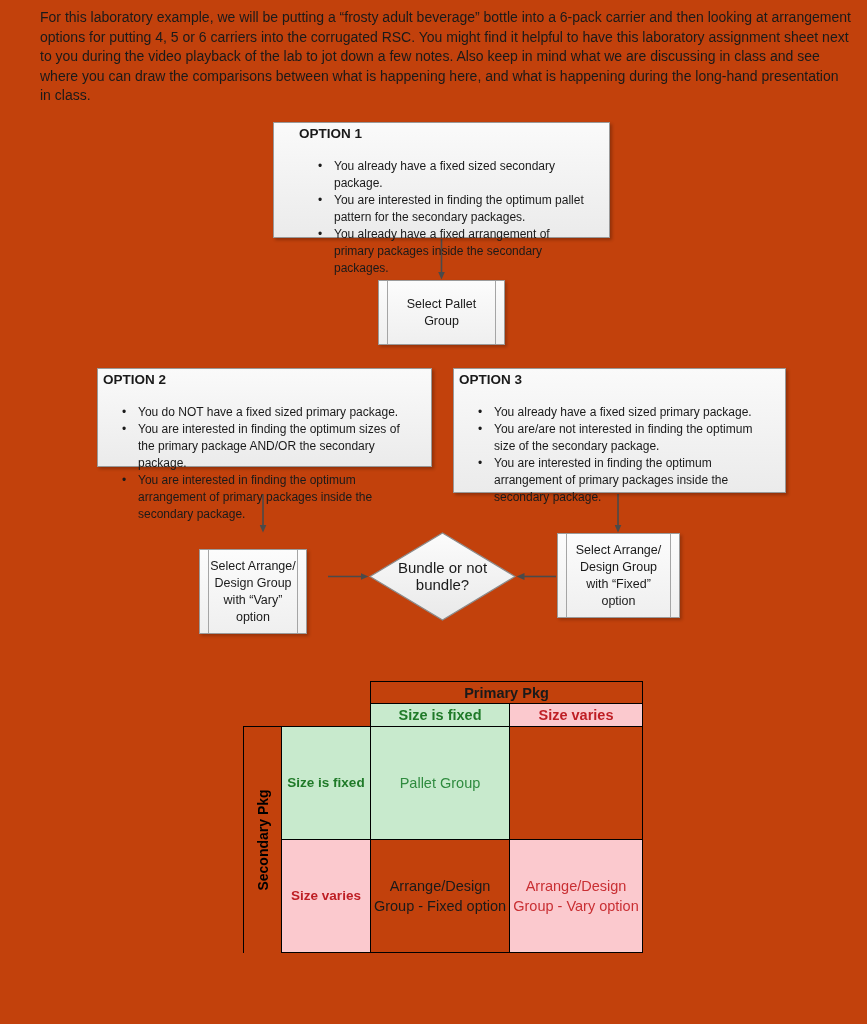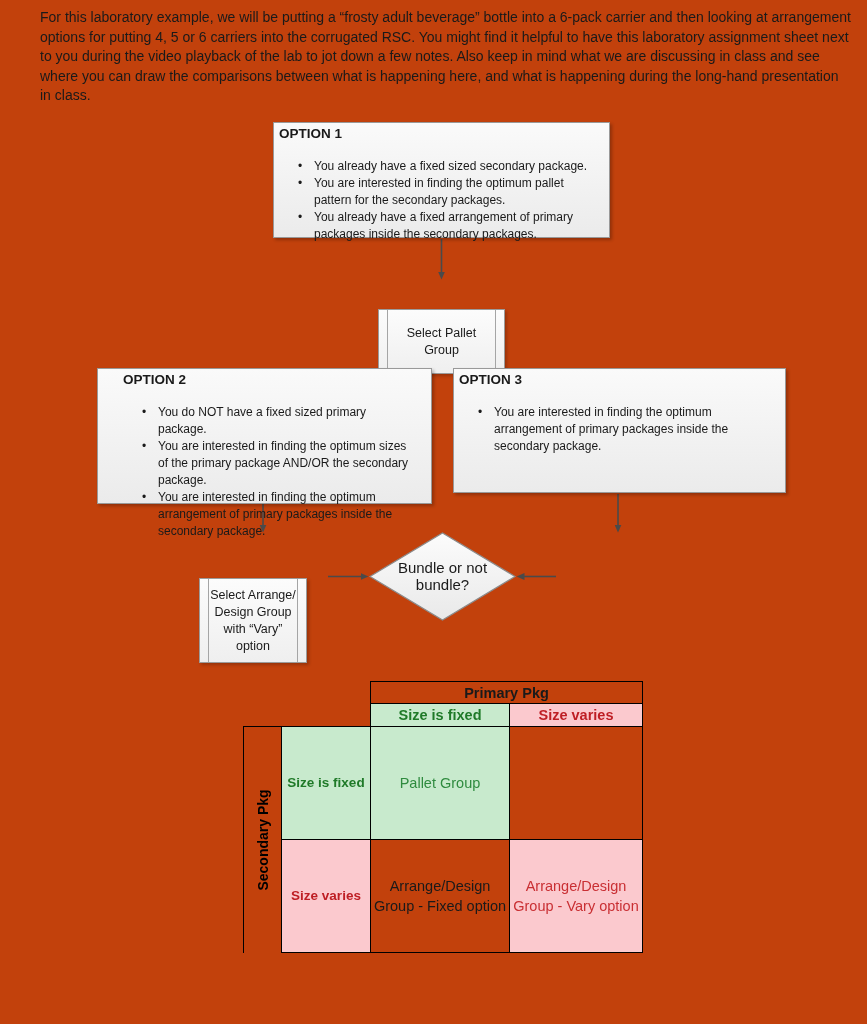--- a/index.html
+++ b/index.html
@@ -20,21 +20,21 @@
   }
   .obox .otitle { font-weight:bold; font-size:13.5px; line-height:17px; padding-left:5px; }
   .obox ul { list-style:none; margin:16px; padding:0; font-size:12px; line-height:17px; }
   .obox li { position:relative; padding-left:24px; }
   .obox li::before { content:"\2022"; position:absolute; left:8px; }
   .pbox {
     position:absolute; box-sizing:border-box;
     background:linear-gradient(180deg,#fcfcfc 0%,#efefef 100%);
     border:1px solid #9b9b9b; box-shadow:2px 2px 3px rgba(0,0,0,0.22);
     display:flex; align-items:center; justify-content:center;
-    font-size:12.5px; line-height:17px; text-align:center;margin-top:29px;
+    font-size:12.5px; line-height:17px; text-align:center;
   }
   .pbox::before, .pbox::after {
     content:""; position:absolute; top:0; bottom:0; width:1px; background:#a5a5a5;
   }
   .pbox::before { left:8px; }
   .pbox::after  { right:8px; }
   .pbox .lbl { width:96px; }
   .pbox .lbl.narrow { width:92px; }
   .diamond-label {
     position:absolute; left:385px; top:560px; width:115px;
@@ -83,53 +83,58 @@
       </linearGradient>
     </defs>
     <line x1="441.5" y1="239" x2="441.5" y2="272" stroke="#4a4a4a" stroke-width="1.6" marker-end="url(#ah)"></line>
     <line x1="263" y1="494" x2="263" y2="525" stroke="#4a4a4a" stroke-width="1.6" marker-end="url(#ah)"></line>
     <line x1="618" y1="494" x2="618" y2="525" stroke="#4a4a4a" stroke-width="1.6" marker-end="url(#ah)"></line>
     <line x1="328" y1="576.5" x2="361" y2="576.5" stroke="#4a4a4a" stroke-width="1.6" marker-end="url(#ah)"></line>
     <line x1="556" y1="576.5" x2="524" y2="576.5" stroke="#4a4a4a" stroke-width="1.6" marker-end="url(#ah)"></line>
     <polygon points="370,576.5 442.5,533 515,576.5 442.5,620" fill="url(#gdia)" stroke="#8c8c8c" stroke-width="1.2"></polygon>
   </svg>
 
-  <div class="obox" style="left:273px; top:122px; width:337px; height:116px;">
+  <div class="obox" style="left:273px; top:122px; width:337px; height:116px;padding-left:20px;">
     <div class="otitle">OPTION 1</div>
     <ul>
       <li>You already have a fixed sized secondary package.</li>
       <li>You are interested in finding the optimum pallet pattern for the secondary packages.</li>
       <li>You already have a fixed arrangement of primary packages inside the secondary packages.</li>
     </ul>
   </div>
 
   <div class="pbox" style="left:378px; top:280px; width:127px; height:65px;">
     <div class="lbl narrow">Select Pallet Group</div>
   </div>
 
-  <div class="obox" style="left:97px; top:368px; width:335px; height:136px;padding-left:20px;">
+  <div class="obox" style="left:97px; top:368px; width:335px; height:99px;">
     <div class="otitle">OPTION 2</div>
     <ul>
       <li>You do NOT have a fixed sized primary package.</li>
       <li>You are interested in finding the optimum sizes of the primary package AND/OR the secondary package.</li>
       <li>You are interested in finding the optimum arrangement of primary packages inside the secondary package.</li>
     </ul>
   </div>
 
   <div class="obox" style="left:453px; top:368px; width:333px; height:125px;">
     <div class="otitle">OPTION 3</div>
     <ul>
+      <li>You already have a fixed sized primary package.</li>
+      <li>You are/are not interested in finding the optimum size of the secondary package.</li>
       <li>You are interested in finding the optimum arrangement of primary packages inside the secondary package.</li>
     </ul>
   </div>
 
   <div class="pbox" style="left:199px; top:549px; width:108px; height:85px;">
     <div class="lbl">Select Arrange/ Design Group with “Vary” option</div>
   </div>
 
+  <div class="pbox" style="left:557px; top:533px; width:123px; height:85px;">
+    <div class="lbl">Select Arrange/ Design Group with “Fixed” option</div>
+  </div>
 
   <div class="diamond-label">Bundle or not bundle?</div>
 
   <table class="matrix">
     <colgroup>
       <col style="width:38px">
         <col style="width:89px">
         <col style="width:139px">
         <col style="width:133px">
     </colgroup>

